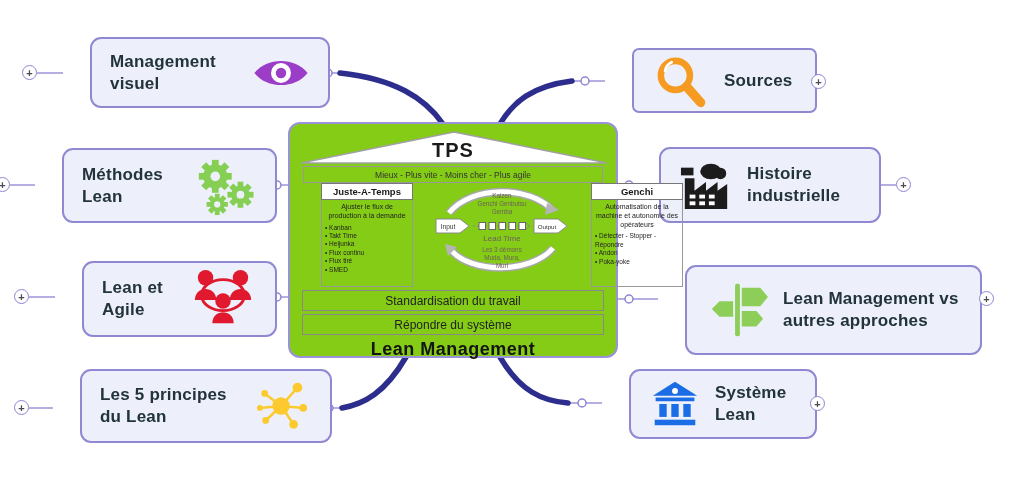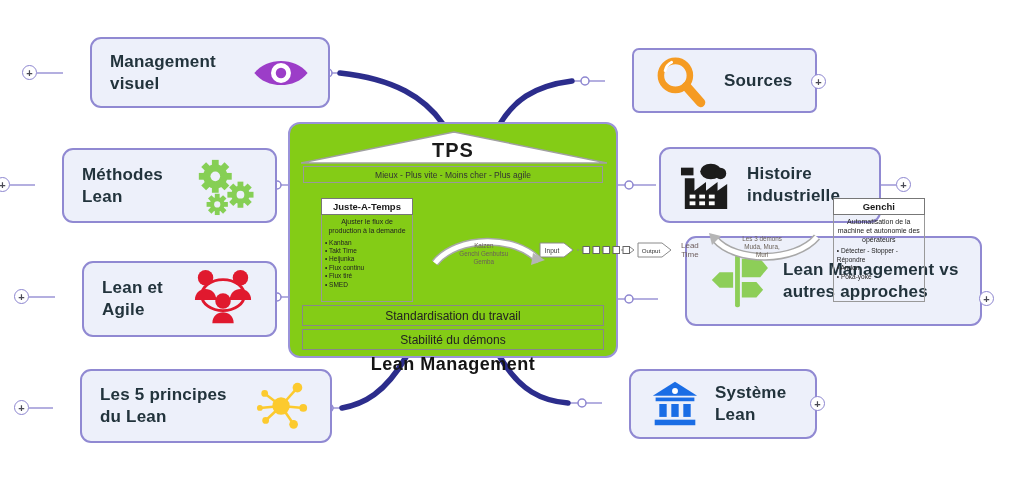--- a/index.html
+++ b/index.html
@@ -18,30 +18,30 @@
           border:1.5px solid #8d86d0;color:#4a4a55;font-size:11px;line-height:14px;text-align:center;
           font-weight:bold;box-sizing:border-box;cursor:pointer;}
   
   #center{position:absolute;z-index:2;left:288px;top:122px;width:330px;height:236px;background:#84cc16;
           border:2px solid #9a93d9;border-radius:12px;box-sizing:border-box;padding:6px 11px 4px;}
   .roof{position:relative;height:34px;}
   .roof .tps-title{position:absolute;left:0;right:0;top:9px;text-align:center;font-size:20px;
                    font-weight:bold;color:#1a1a1a;letter-spacing:1px;}
   .slogan{margin:2px 2px 0;border:1px solid #999;font-size:8.5px;color:#333;text-align:center;
           padding:2.5px 0;box-sizing:border-box;}
-  .houserow{display:flex;gap:16px;margin-top:15px;height:104px;padding-left:20px;}
+  .houserow{display:flex;gap:22px;margin-top:0;height:104px;padding-left:20px;}
   .pillar{width:92px;flex:0 0 auto;display:flex;flex-direction:column;box-sizing:border-box;}
   .pillar .phead{border:1px solid #777;font-size:9.5px;font-weight:bold;text-align:center;
                  padding:2px 0;color:#1a1a1a;background:#fff;}
   .pillar .pbody{border:1px solid #999;border-top:none;flex:1;padding:3px 3px 2px;box-sizing:border-box;}
   .pillar .pdesc{font-size:7px;color:#222;text-align:center;line-height:1.25;margin-bottom:3px;}
   .pillar ul{margin:0;padding:0;list-style:none;}
   .pillar li{font-size:6.5px;color:#222;line-height:1.3;}
   .pillar li::before{content:"• ";}
-  .midcol{flex:1;position:relative;display:flex;flex-direction:row;align-items:center;}
+  .midcol{flex:1;position:relative;display:flex;flex-direction:column;align-items:center;}
   .arc{position:relative;width:118px;height:34px;}
   .arc .arctext{position:absolute;left:0;right:0;text-align:center;font-size:6.3px;line-height:1.25;color:#6b6258;}
   .midrow{display:flex;align-items:center;justify-content:center;gap:2px;height:17px;}
   .leadtime{font-size:8px;color:#6e5e5e;text-align:center;margin:0 0 1px;}
   .foundation{margin:3px 1px 0;border:1px solid #888;font-size:12px;color:#222;text-align:center;
               padding:2.5px 0;box-sizing:border-box;}
   .central-title{margin-top:4px;text-align:center;font-size:18px;font-weight:800;color:#141414;letter-spacing:.5px;}
 </style>
 </head>
 <body>
@@ -219,21 +219,21 @@
             <rect x="31" y="37" width="6" height="4"></rect>
           <rect x="11" y="44" width="6" height="4"></rect>
             <rect x="21" y="44" width="6" height="4"></rect>
             <rect x="31" y="44" width="6" height="4"></rect>
         </g>
       </svg>
     </div>
     <div class="label grow">Histoire industrielle</div>
   </div>
 
-  <div class="node" style="left:658px;top:236px;width:297px;height:90px;">
+  <div class="node" style="left:658px;top:265px;width:297px;height:90px;">
     <div class="ic">
       <svg width="64" height="60" viewBox="0 0 66 62">
         <g fill="#8dce58">
           <rect x="31" y="4" width="5" height="54" rx="2"></rect>
           <polygon points="29,22 15,22 7,30 15,38 29,38"></polygon>
           <polygon points="38,8 57,8 65,17.5 57,27 38,27"></polygon>
           <polygon points="38,32 53,32 60,40 53,48 38,48"></polygon>
         </g>
       </svg>
     </div>
@@ -339,17 +339,17 @@
           <ul>
             <li>Détecter - Stopper - Répondre</li>
             <li>Andon</li>
             <li>Poka-yoke</li>
           </ul>
         </div>
       </div>
     </div>
 
     <div class="foundation">Standardisation du travail</div>
-    <div class="foundation">Stabilité du démons</div>
+    <div class="foundation">Répondre du système</div>
     <div class="central-title">Lean Management</div>
   </div>
 
 </div>
 
 </body></html>

